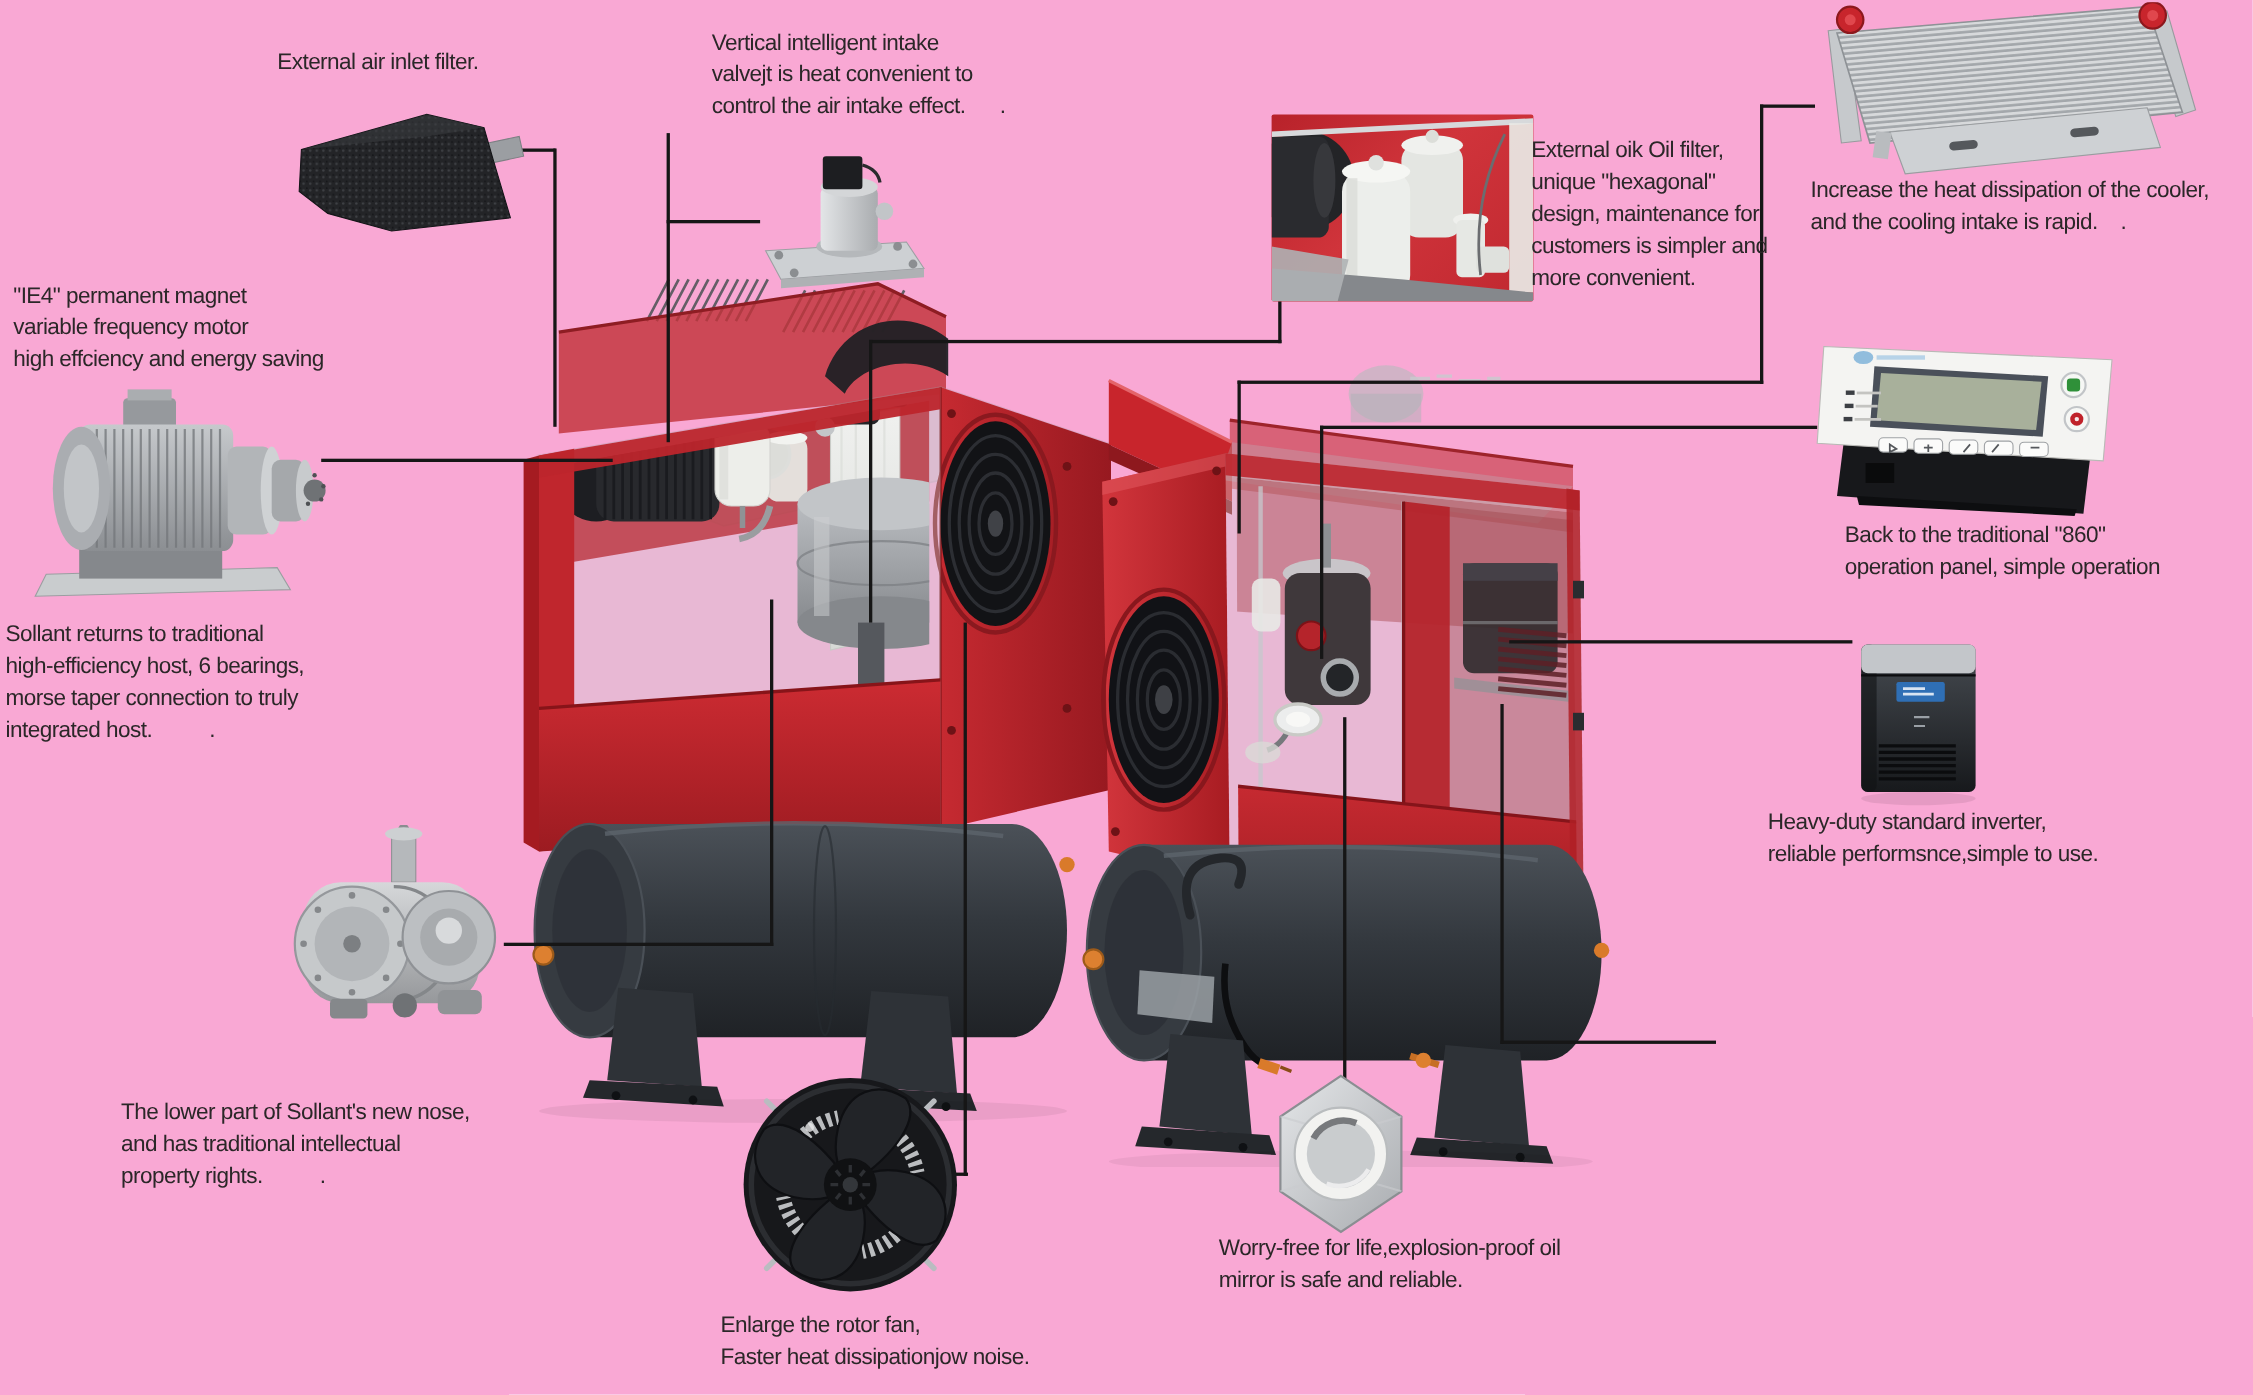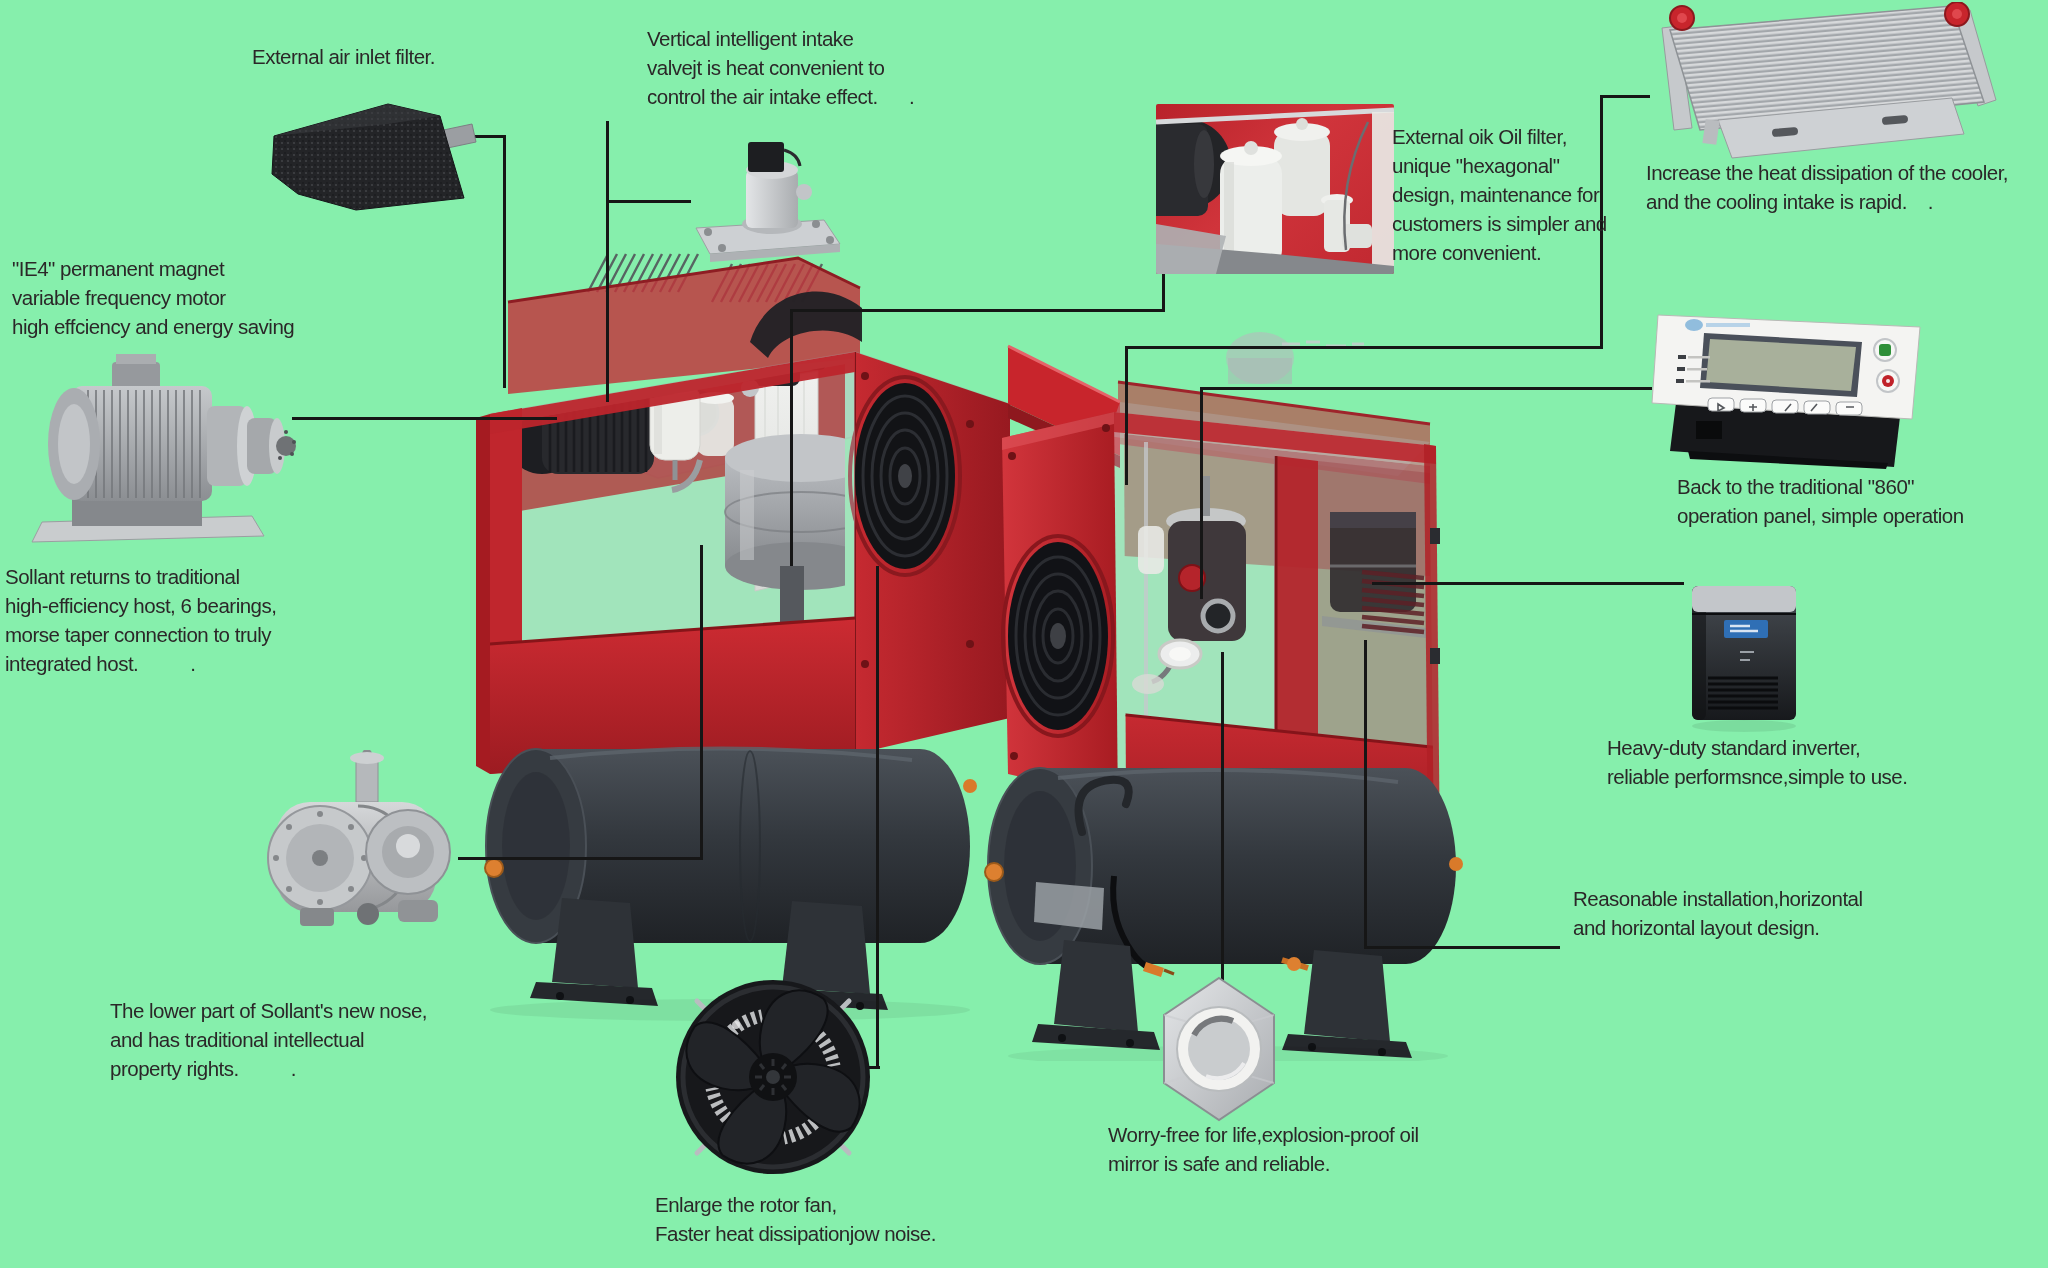--- a/index.html
+++ b/index.html
@@ -1,16 +1,16 @@
 <!DOCTYPE html>
 <html><head>
 <meta charset="utf-8">
 <style>
   html,body{margin:0;padding:0;background:#ffffff;}
-  .stage{position:relative;width:2048px;height:1268px;overflow:hidden;background:#86efac;
+  .stage{position:relative;width:2048px;height:1268px;overflow:hidden;background:#f9a8d4;
          font-family:"Liberation Sans","DejaVu Sans",sans-serif;}
   .callout{position:absolute;white-space:pre-wrap;font-size:20.5px;line-height:29px;
            letter-spacing:-0.5px;color:#2b2728;}
   .line{position:absolute;background:#161616;}
   .fig{position:absolute;}
   .inset{overflow:hidden;border-radius:2px;}
 </style>
 </head>
 <body>
 
@@ -534,22 +534,20 @@
 unique "hexagonal"
 design, maintenance for
 customers is simpler and
 more convenient.</div>
   <div class="callout" style="left:1646px;top:158px">Increase the heat dissipation of the cooler,
 and the cooling intake is rapid.    .</div>
   <div class="callout" style="left:1677px;top:472px">Back to the traditional "860"
 operation panel, simple operation</div>
   <div class="callout" style="left:1607px;top:733px">Heavy-duty standard inverter,
 reliable performsnce,simple to use.</div>
-  <div class="callout" style="left:1573px;top:884px">Reasonable installation,horizontal
-and horizontal layout design.</div>
   <div class="callout" style="left:110px;top:996px">The lower part of Sollant's new nose,
 and has traditional intellectual
 property rights.          .</div>
   <div class="callout" style="left:1108px;top:1120px">Worry-free for life,explosion-proof oil
 mirror is safe and reliable.</div>
   <div class="callout" style="left:655px;top:1190px">Enlarge the rotor fan,
 Faster heat dissipationjow noise.</div>
 
 </div>
 

